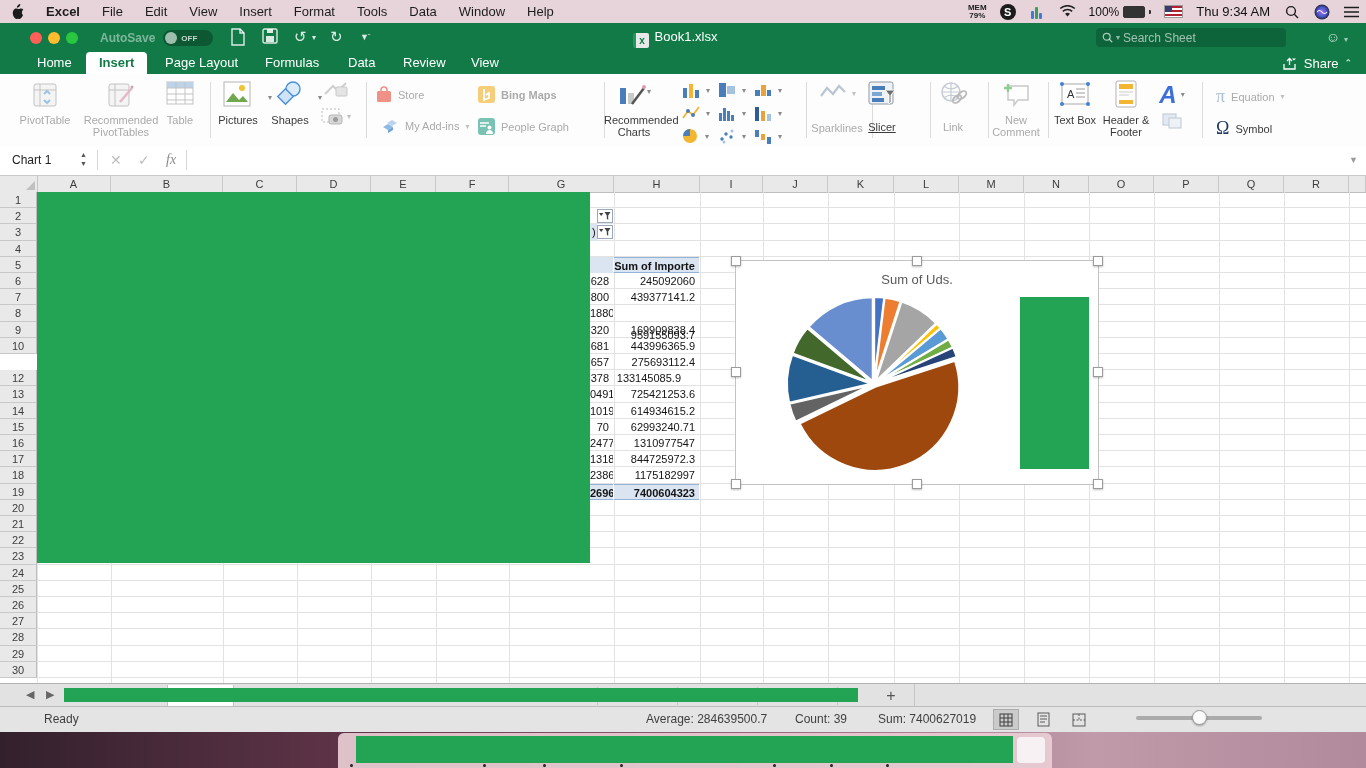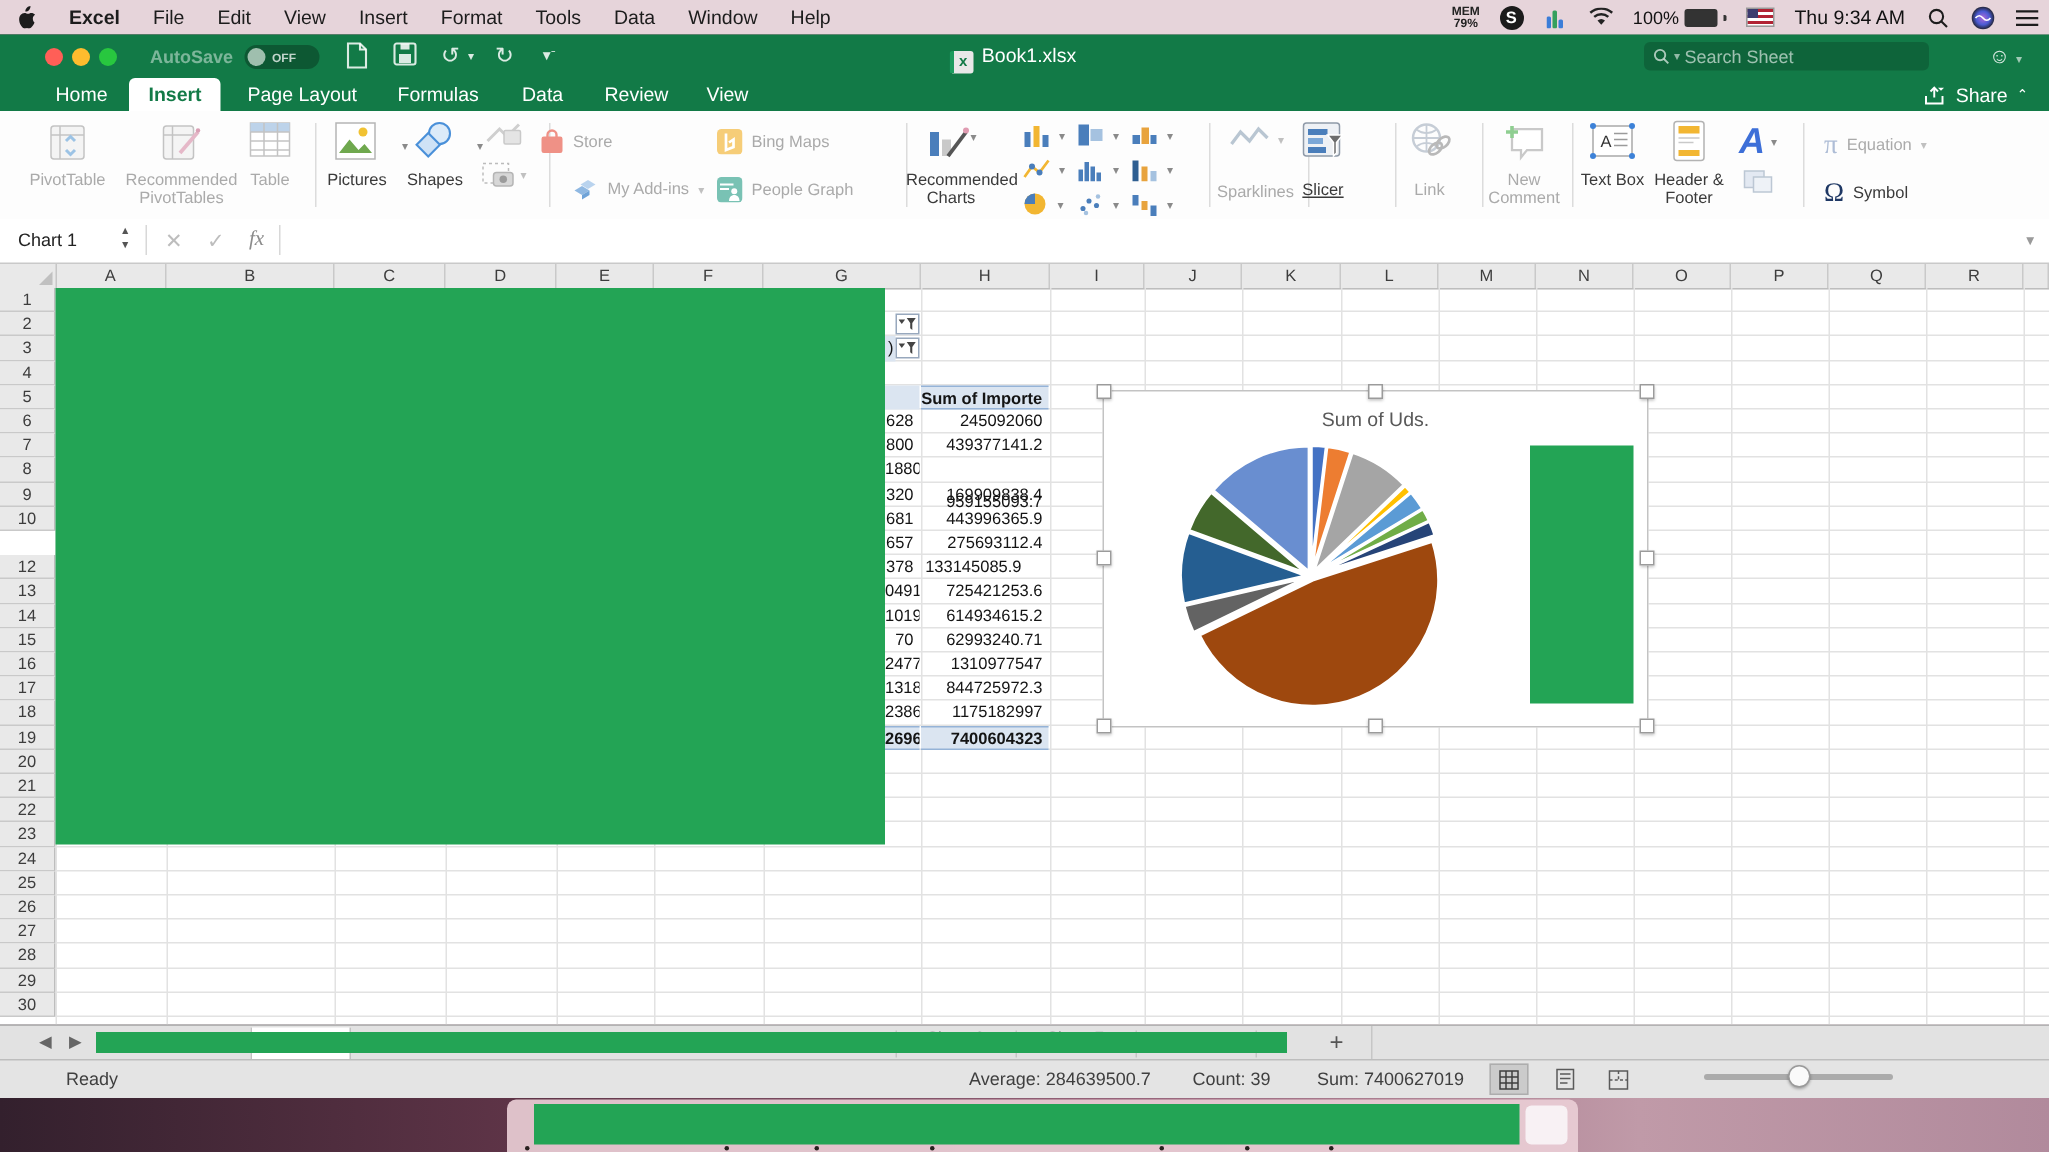--- a/index.html
+++ b/index.html
@@ -315,37 +315,37 @@
       <div style="height:22px;display:flex;align-items:center;justify-content:center;">
         <svg width="26" height="18" viewBox="0 0 26 18">
             <rect x="1" y="1" width="17" height="13" fill="none" stroke="#bcbcbc" stroke-dasharray="2 2"></rect>
             <rect x="8" y="7" width="13" height="9" rx="2" fill="#d7d7d7" stroke="#b5b5b5"></rect>
             <circle cx="14.5" cy="11.5" r="2.5" fill="#9b9b9b"></circle>
           </svg>
         <span class="dd">▾</span>
       </div>
     </div>
     <div class="vline" style="left:366px;"></div>
-    <div class="ril dis" style="left:360px;top:12px;">
+    <div class="ril dis" style="left:376px;top:12px;">
       <svg width="16" height="17" viewBox="0 0 16 17">
           <rect x="1" y="5" width="14" height="11" rx="1.5" fill="#ef9186"></rect>
           <path d="M5 7V4a3 3 0 0 1 6 0v3" stroke="#ef9186" stroke-width="1.6" fill="none"></path>
         </svg>
       <span>Store</span>
     </div>
     <div class="ril dis" style="left:382px;top:44px;">
       <svg width="17" height="16" viewBox="0 0 17 16">
           <path d="M5 5l5-3 5 3-5 3z" fill="#b9d3ee"></path>
           <path d="M1 9l5-3 5 3-5 3z" fill="#8fb8e2"></path>
           <path d="M6 12v3l5-3V9z" fill="#6fa3d8"></path>
         </svg>
       <span>My Add-ins</span>
       <span class="dd">▾</span>
     </div>
-    <div class="ril dis" style="left:478px;top:12px;">
+    <div class="ril dis" style="left:478px;top:12px;font-weight:bold;">
       <svg width="17" height="17" viewBox="0 0 17 17">
           <rect width="17" height="17" rx="3" fill="#f6cd78"></rect>
           <path d="M6 3v11l5-2V7L8 9" stroke="#fff" stroke-width="1.8" fill="none"></path>
         </svg>
       <span>Bing Maps</span>
     </div>
     <div class="ril dis" style="left:478px;top:44px;">
       <svg width="17" height="17" viewBox="0 0 17 17">
           <rect width="17" height="17" rx="3" fill="#79c2b4"></rect>
           <path d="M2 5h9M2 8h6" stroke="#fff" stroke-width="1.4"></path>

